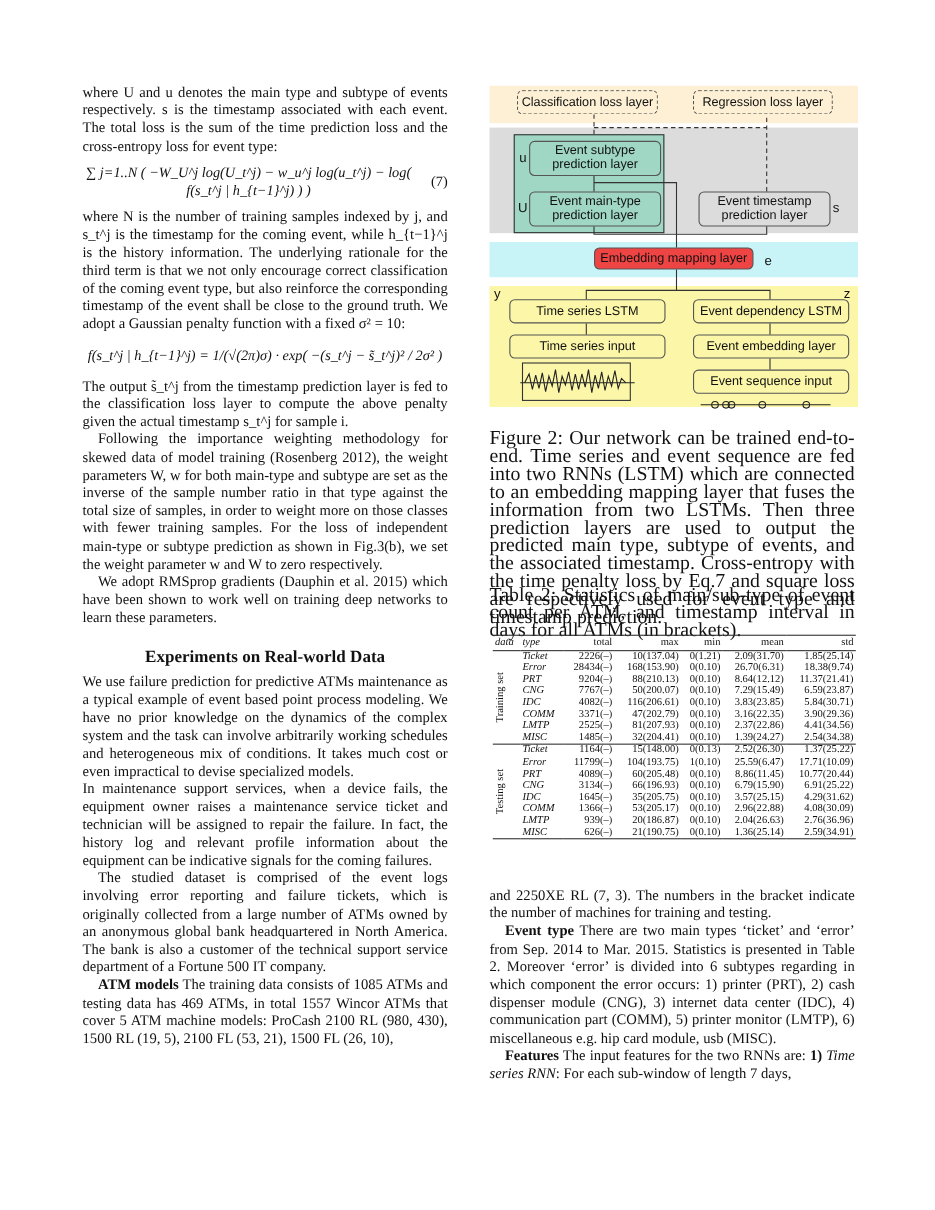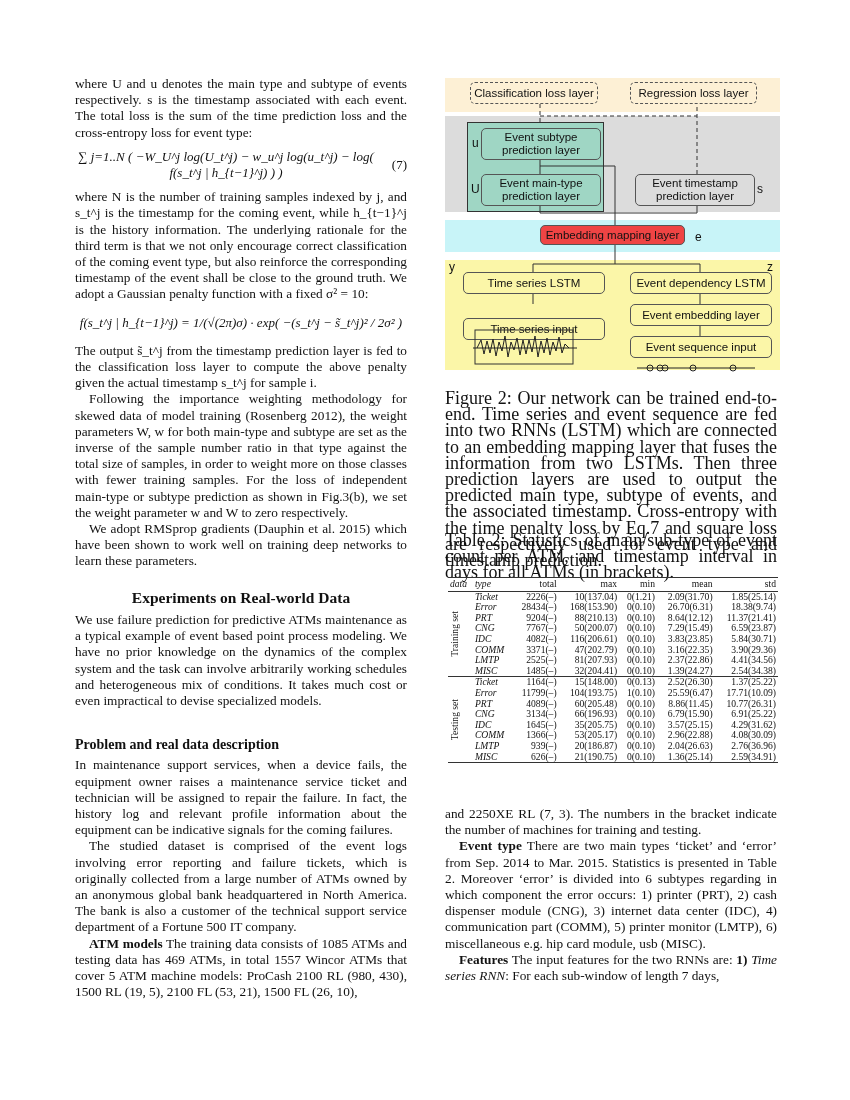--- a/index.html
+++ b/index.html
@@ -41,21 +41,20 @@
   </div>
   <p>where N is the number of training samples indexed by j, and s_t^j is the timestamp for the coming event, while h_{t−1}^j is the history information. The underlying rationale for the third term is that we not only encourage correct classification of the coming event type, but also reinforce the corresponding timestamp of the event shall be close to the ground truth. We adopt a Gaussian penalty function with a fixed σ² = 10:</p>
   <div class="eq" style="margin:12px 0;">
     <span class="body">f(s_t^j | h_{t−1}^j) = 1/(√(2π)σ) · exp( −(s_t^j − s̃_t^j)² / 2σ² )</span>
   </div>
   <p>The output s̃_t^j from the timestamp prediction layer is fed to the classification loss layer to compute the above penalty given the actual timestamp s_t^j for sample i.</p>
   <p class="ind">Following the importance weighting methodology for skewed data of model training (Rosenberg 2012), the weight parameters W, w for both main-type and subtype are set as the inverse of the sample number ratio in that type against the total size of samples, in order to weight more on those classes with fewer training samples. For the loss of independent main-type or subtype prediction as shown in Fig.3(b), we set the weight parameter w and W to zero respectively.</p>
   <p class="ind">We adopt RMSprop gradients (Dauphin et al. 2015) which have been shown to work well on training deep networks to learn these parameters.</p>
   <div class="sec">Experiments on Real-world Data</div>
   <p>We use failure prediction for predictive ATMs maintenance as a typical example of event based point process modeling. We have no prior knowledge on the dynamics of the complex system and the task can involve arbitrarily working schedules and heterogeneous mix of conditions. It takes much cost or even impractical to devise specialized models.</p>
-  <div class="subsec">Problem and real data description</div>
   <p>In maintenance support services, when a device fails, the equipment owner raises a maintenance service ticket and technician will be assigned to repair the failure. In fact, the history log and relevant profile information about the equipment can be indicative signals for the coming failures.</p>
   <p class="ind">The studied dataset is comprised of the event logs involving error reporting and failure tickets, which is originally collected from a large number of ATMs owned by an anonymous global bank headquartered in North America. The bank is also a customer of the technical support service department of a Fortune 500 IT company.</p>
   <p class="ind"><b class="run">ATM models</b><span> The training data consists of 1085 ATMs and testing data has 469 ATMs, in total 1557 Wincor ATMs that cover 5 ATM machine models: ProCash 2100 RL (980, 430), 1500 RL (19, 5), 2100 FL (53, 21), 1500 FL (26, 10),</span></p>
 </div>
 
 <div class="diagram">
   <div class="band" style="top:0;height:34px;background:#fdf0d5;"></div>
   <div class="band" style="top:38px;height:96px;background:#dcdcdc;"></div>
   <div class="band" style="top:142px;height:32px;background:#c8f4f8;"></div>
   <div class="band" style="top:182px;height:110px;background:#fbf6a8;"></div>
@@ -70,21 +69,21 @@
   <span class="lbl" style="left:27px;top:58px;">u</span>
   <span class="lbl" style="left:26px;top:104px;">U</span>
   <span class="lbl" style="left:312px;top:104px;">s</span>
 
   <div class="box" style="left:95px;top:147px;width:143px;height:18px;background:#ef4444;">Embedding mapping layer</div>
   <span class="lbl" style="left:250px;top:152px;">e</span>
 
   <span class="lbl" style="left:4px;top:182px;">y</span>
   <span class="lbl" style="left:322px;top:182px;">z</span>
   <div class="box" style="left:18px;top:194px;width:140px;height:20px;">Time series LSTM</div>
-  <div class="box" style="left:18px;top:240px;width:140px;height:20px;">Time series input</div>
+  <div class="box" style="left:18px;top:226px;width:140px;height:20px;">Time series input</div>
   <div class="box" style="left:185px;top:194px;width:140px;height:20px;">Event dependency LSTM</div>
   <div class="box" style="left:185px;top:226px;width:140px;height:20px;">Event embedding layer</div>
   <div class="box" style="left:185px;top:258px;width:140px;height:20px;">Event sequence input</div>
 
   <svg width="335" height="300" style="position:absolute;left:0;top:0;" viewBox="0 0 335 300">
     <g stroke="#333" fill="none" stroke-width="1">
       <path d="M95 44 V26" stroke-dasharray="4,3"></path>
       <path d="M95 38 H252" stroke-dasharray="4,3"></path>
       <path d="M252 96 V26" stroke-dasharray="4,3"></path>
       <path d="M95 96 V82"></path>
@@ -211,21 +210,21 @@
         <td class="r">1(0.10)</td>
         <td class="r">25.59(6.47)</td>
         <td class="r">17.71(10.09)</td>
       </tr>
       <tr>
         <td class="l">PRT</td>
         <td class="r">4089(–)</td>
         <td class="r">60(205.48)</td>
         <td class="r">0(0.10)</td>
         <td class="r">8.86(11.45)</td>
-        <td class="r">10.77(26.31)</td>
+        <td class="r">10.77(20.44)</td>
       </tr>
       <tr>
         <td class="l">CNG</td>
         <td class="r">3134(–)</td>
         <td class="r">66(196.93)</td>
         <td class="r">0(0.10)</td>
         <td class="r">6.79(15.90)</td>
         <td class="r">6.91(25.22)</td>
       </tr>
       <tr>

